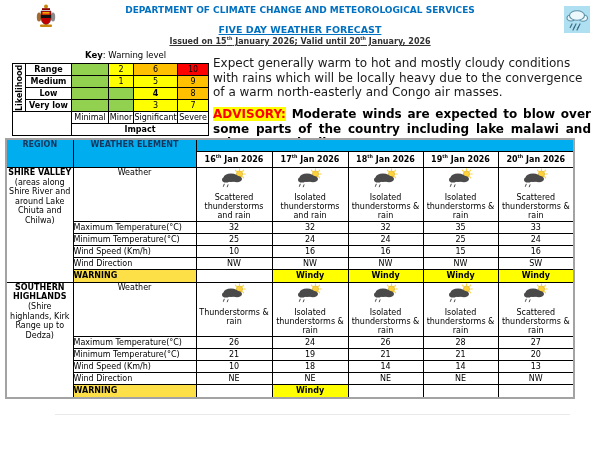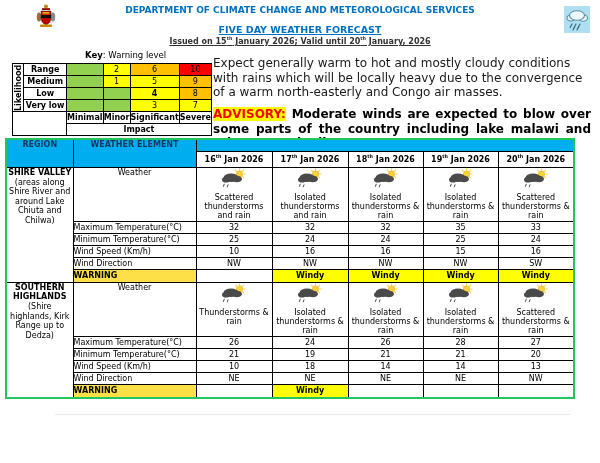--- a/index.html
+++ b/index.html
@@ -27,34 +27,34 @@
   table.key-table td{border:1px solid #000;height:11px;padding:0;font-size:8px;text-align:center;vertical-align:middle;line-height:1;}
   td.lik{writing-mode:vertical-rl;transform:rotate(180deg);font-weight:bold;font-size:7.5px;width:12px;}
   td.klab{font-weight:bold;font-size:8px;}
   td.kcell{font-size:8px;}
   td.kbold{font-weight:bold;}
   .green{background:#92D050;}
   .yellow{background:#FFFF00;}
   .orange{background:#FFC000;}
   .red{background:#FF0000;}
   td.kspacer{border-left:1px solid #000;border-bottom:1px solid #000;background:#fff;}
-  td.kimp{font-weight:bold;font-size:7.5px;white-space:nowrap;overflow:visible;padding:0;border-radius:6px;}
+  td.kimp{font-weight:normal;font-size:7.5px;white-space:nowrap;overflow:visible;padding:0;border-radius:6px;}
   td.kimpact{font-weight:bold;font-size:8px;height:12px;}
 
   
   .summary{position:absolute;left:213px;top:56px;width:378px;font-size:12px;line-height:1.22;}
   .summary p{margin:0 0 7px 0;}
   .outlook{color:#1a1a1a;}
   .advisory{font-weight:bold;text-align:justify;}
   .adv-label{background:#FFFF00;color:#FF0000;font-weight:bold;}
   .winds{font-weight:bold;}
   .winds-label{color:#33B3CC;font-weight:bold;}
 
   
-  table.forecast{position:absolute;left:5px;top:138px;width:568px;border-collapse:collapse;table-layout:fixed;border:2px solid #22c55e;padding-left:20px;}
+  table.forecast{position:absolute;left:5px;top:138px;width:568px;border-collapse:collapse;table-layout:fixed;border:2px solid #a3a3a3;padding-left:20px;}
   table.forecast th,table.forecast td{border:1px solid #000;padding:0;font-size:8px;line-height:1.15;}
   th.hdr{background:#00AEEF;color:#17365D;font-weight:bold;font-size:8.5px;vertical-align:top;padding-top:1px;height:27px;}
   th.hdr-strip{background:#00AEEF;height:11px;}
   th.dateh{background:#fff;color:#000;font-weight:bold;font-size:8.5px;height:15px;text-align:center;vertical-align:middle;}
   td.region{vertical-align:top;text-align:center;padding:2px 1px 0 2px;background:#fff;}
   .regname{font-weight:bold;font-size:8px;line-height:1.2;}
   .regdesc{font-size:8px;line-height:1.2;}
   td.elab{text-align:left;padding-left:3px;vertical-align:middle;}
   td.wlab{text-align:center;vertical-align:top;padding-top:5px;}
   td.wcell{text-align:center;vertical-align:top;padding-top:3px;}

